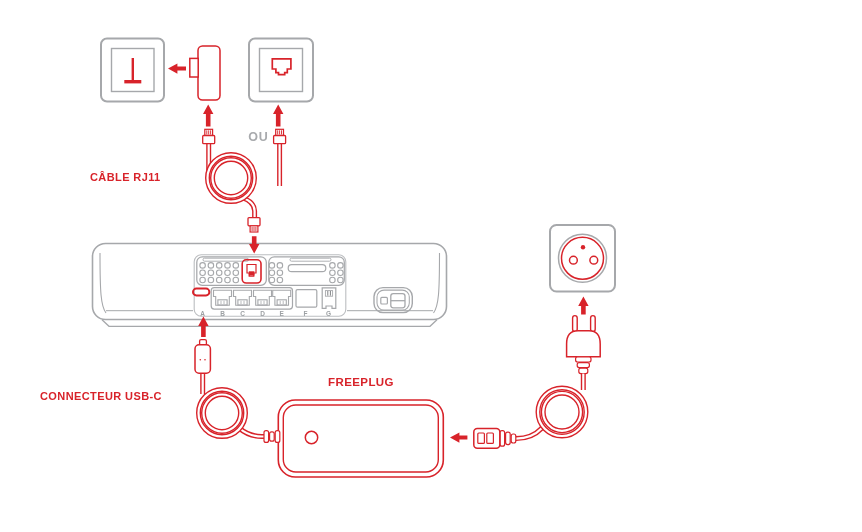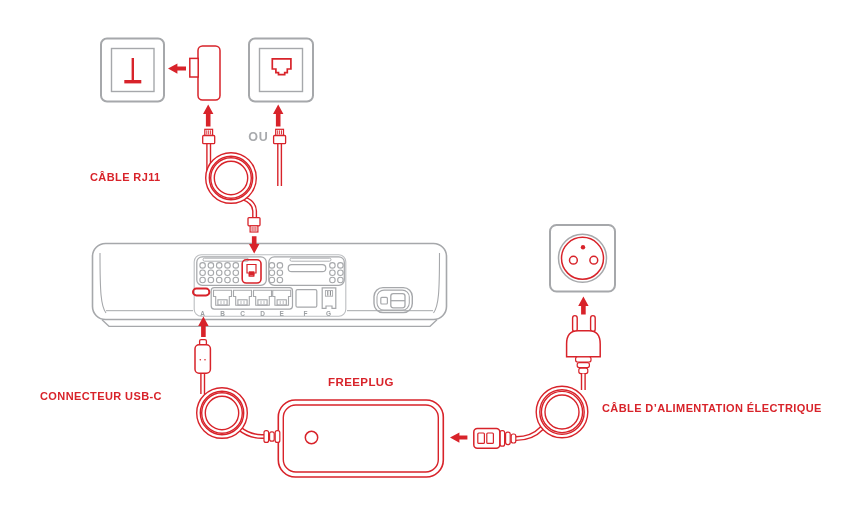--- a/index.html
+++ b/index.html
@@ -247,21 +247,20 @@
 </svg>
 
   <div class="lbl gray center" style="left:245px;top:129.5px;width:27px;font-size:12.5px;letter-spacing:1px;">OU</div>
 
   <div class="lbl red right s11" style="left:90px;top:171px;width:106px;">CÂBLE RJ11</div>
 
   <div class="lbl red right s11" style="left:40px;top:364px;width:147px;margin-top:26px;">CONNECTEUR USB-C</div>
 
   <div class="lbl red center" style="left:306px;top:375.5px;width:110px;font-size:11.5px;">FREEPLUG</div>
 
-  <div class="lbl red s11" style="left:602px;top:402px;width:250px;">CÂBLE D’ALIMENTATION ÉLECTRIQUE</div>
 
   <div>
     <span class="plbl" style="left:196.5px;">A</span>
     <span class="plbl" style="left:216.5px;">B</span>
     <span class="plbl" style="left:236.5px;">C</span>
     <span class="plbl" style="left:256.5px;">D</span>
     <span class="plbl" style="left:275.7px;">E</span>
     <span class="plbl" style="left:299.5px;">F</span>
     <span class="plbl" style="left:322.5px;">G</span>
   </div>

